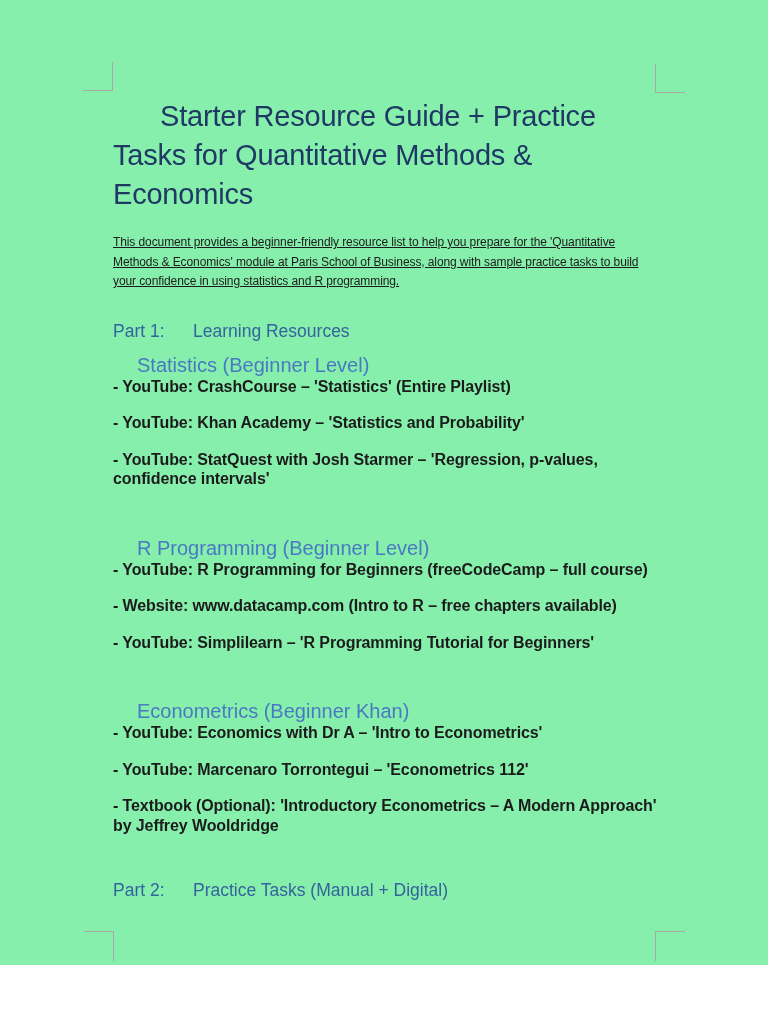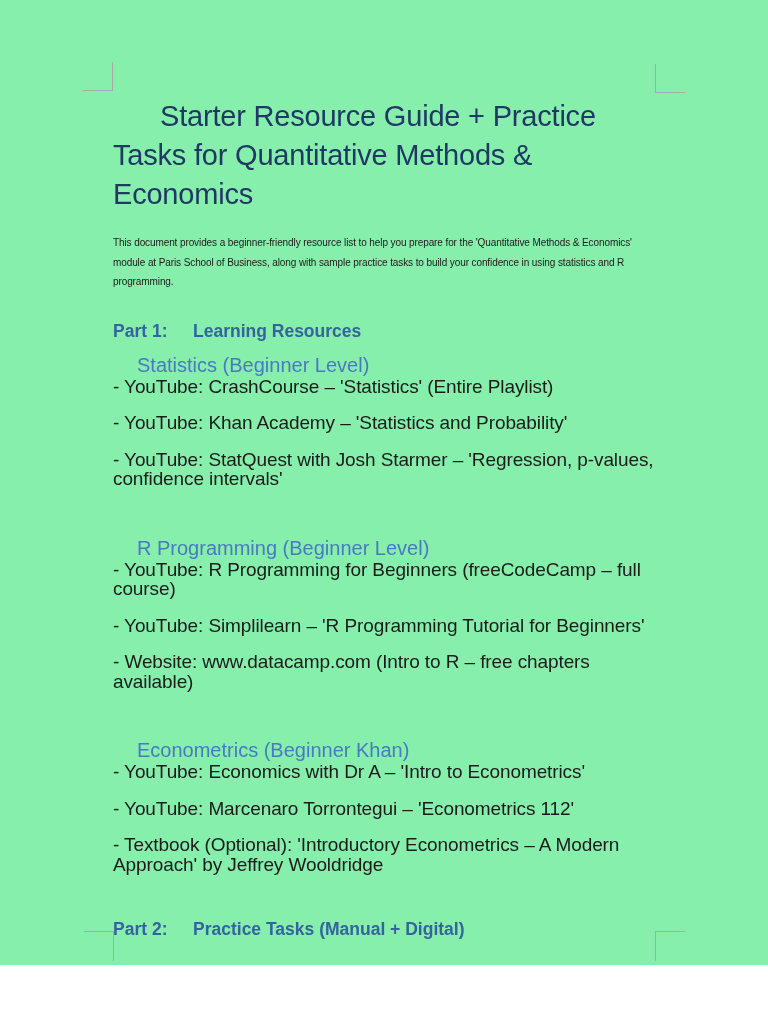--- a/index.html
+++ b/index.html
@@ -46,53 +46,55 @@
     margin: 0;
     font-size: 29px;
     line-height: 39px;
     font-weight: 400;
     color: #1f3864;
     text-indent: 47px;
     letter-spacing: -0.2px;
   }
   .intro {
     margin: 19px 0 0 0;
-    font-size: 10px;
+    font-size: 12px;
     line-height: 19.5px;
     color: #1b1b1b;
     letter-spacing: -0.1px;
+    text-decoration: underline;
   }
   .section { display: flex; flex-direction: column; }
   .section-1 { margin-top: 28px; }
   .section-2 { margin-top: 27px; }
   .part-heading {
     display: flex;
     margin: 0;
     font-size: 17.5px;
     line-height: 22px;
-    font-weight: 700;
+    font-weight: 400;
     color: #35639e;
   }
   .part-label { flex: 0 0 80px; width: 80px; }
   .subsection { display: flex; flex-direction: column; }
   .subsection.first { margin-top: 13px; }
   .subsection.later { margin-top: 32px; justify-content: flex-end; }
   .sub-heading {
     margin: 0 0 1px 24px;
     font-size: 20px;
     line-height: 21px;
     font-weight: 400;
     color: #4a79c4;
   }
   .item {
     margin: 0 0 17px 0;
-    font-size: 19px;
+    font-size: 16px;
     line-height: 19.5px;
     color: #1b1b1b;
     letter-spacing: -0.1px;
+    font-weight: bold;
   }
 </style>
 </head>
 <body>
 
 <div class="page">
 
   <div class="crop crop-tl"></div>
   <div class="crop crop-tr"></div>
   <div class="crop crop-bl"></div>
@@ -113,22 +115,22 @@
       <div class="subsection first">
         <h3 class="sub-heading">Statistics (Beginner Level)</h3>
         <p class="item">- YouTube: CrashCourse – 'Statistics' (Entire Playlist)</p>
         <p class="item">- YouTube: Khan Academy – 'Statistics and Probability'</p>
         <p class="item">- YouTube: StatQuest with Josh Starmer – 'Regression, p-values, confidence intervals'</p>
       </div>
 
       <div class="subsection later">
         <h3 class="sub-heading">R Programming (Beginner Level)</h3>
         <p class="item">- YouTube: R Programming for Beginners (freeCodeCamp – full course)</p>
+        <p class="item">- Website: www.datacamp.com (Intro to R – free chapters available)</p>
         <p class="item">- YouTube: Simplilearn – 'R Programming Tutorial for Beginners'</p>
-        <p class="item">- Website: www.datacamp.com (Intro to R – free chapters available)</p>
       </div>
 
       <div class="subsection later">
         <h3 class="sub-heading">Econometrics (Beginner Khan)</h3>
         <p class="item">- YouTube: Economics with Dr A – 'Intro to Econometrics'</p>
         <p class="item">- YouTube: Marcenaro Torrontegui – 'Econometrics 112'</p>
         <p class="item">- Textbook (Optional): 'Introductory Econometrics – A Modern Approach' by Jeffrey Wooldridge</p>
       </div>
     </div>
 

